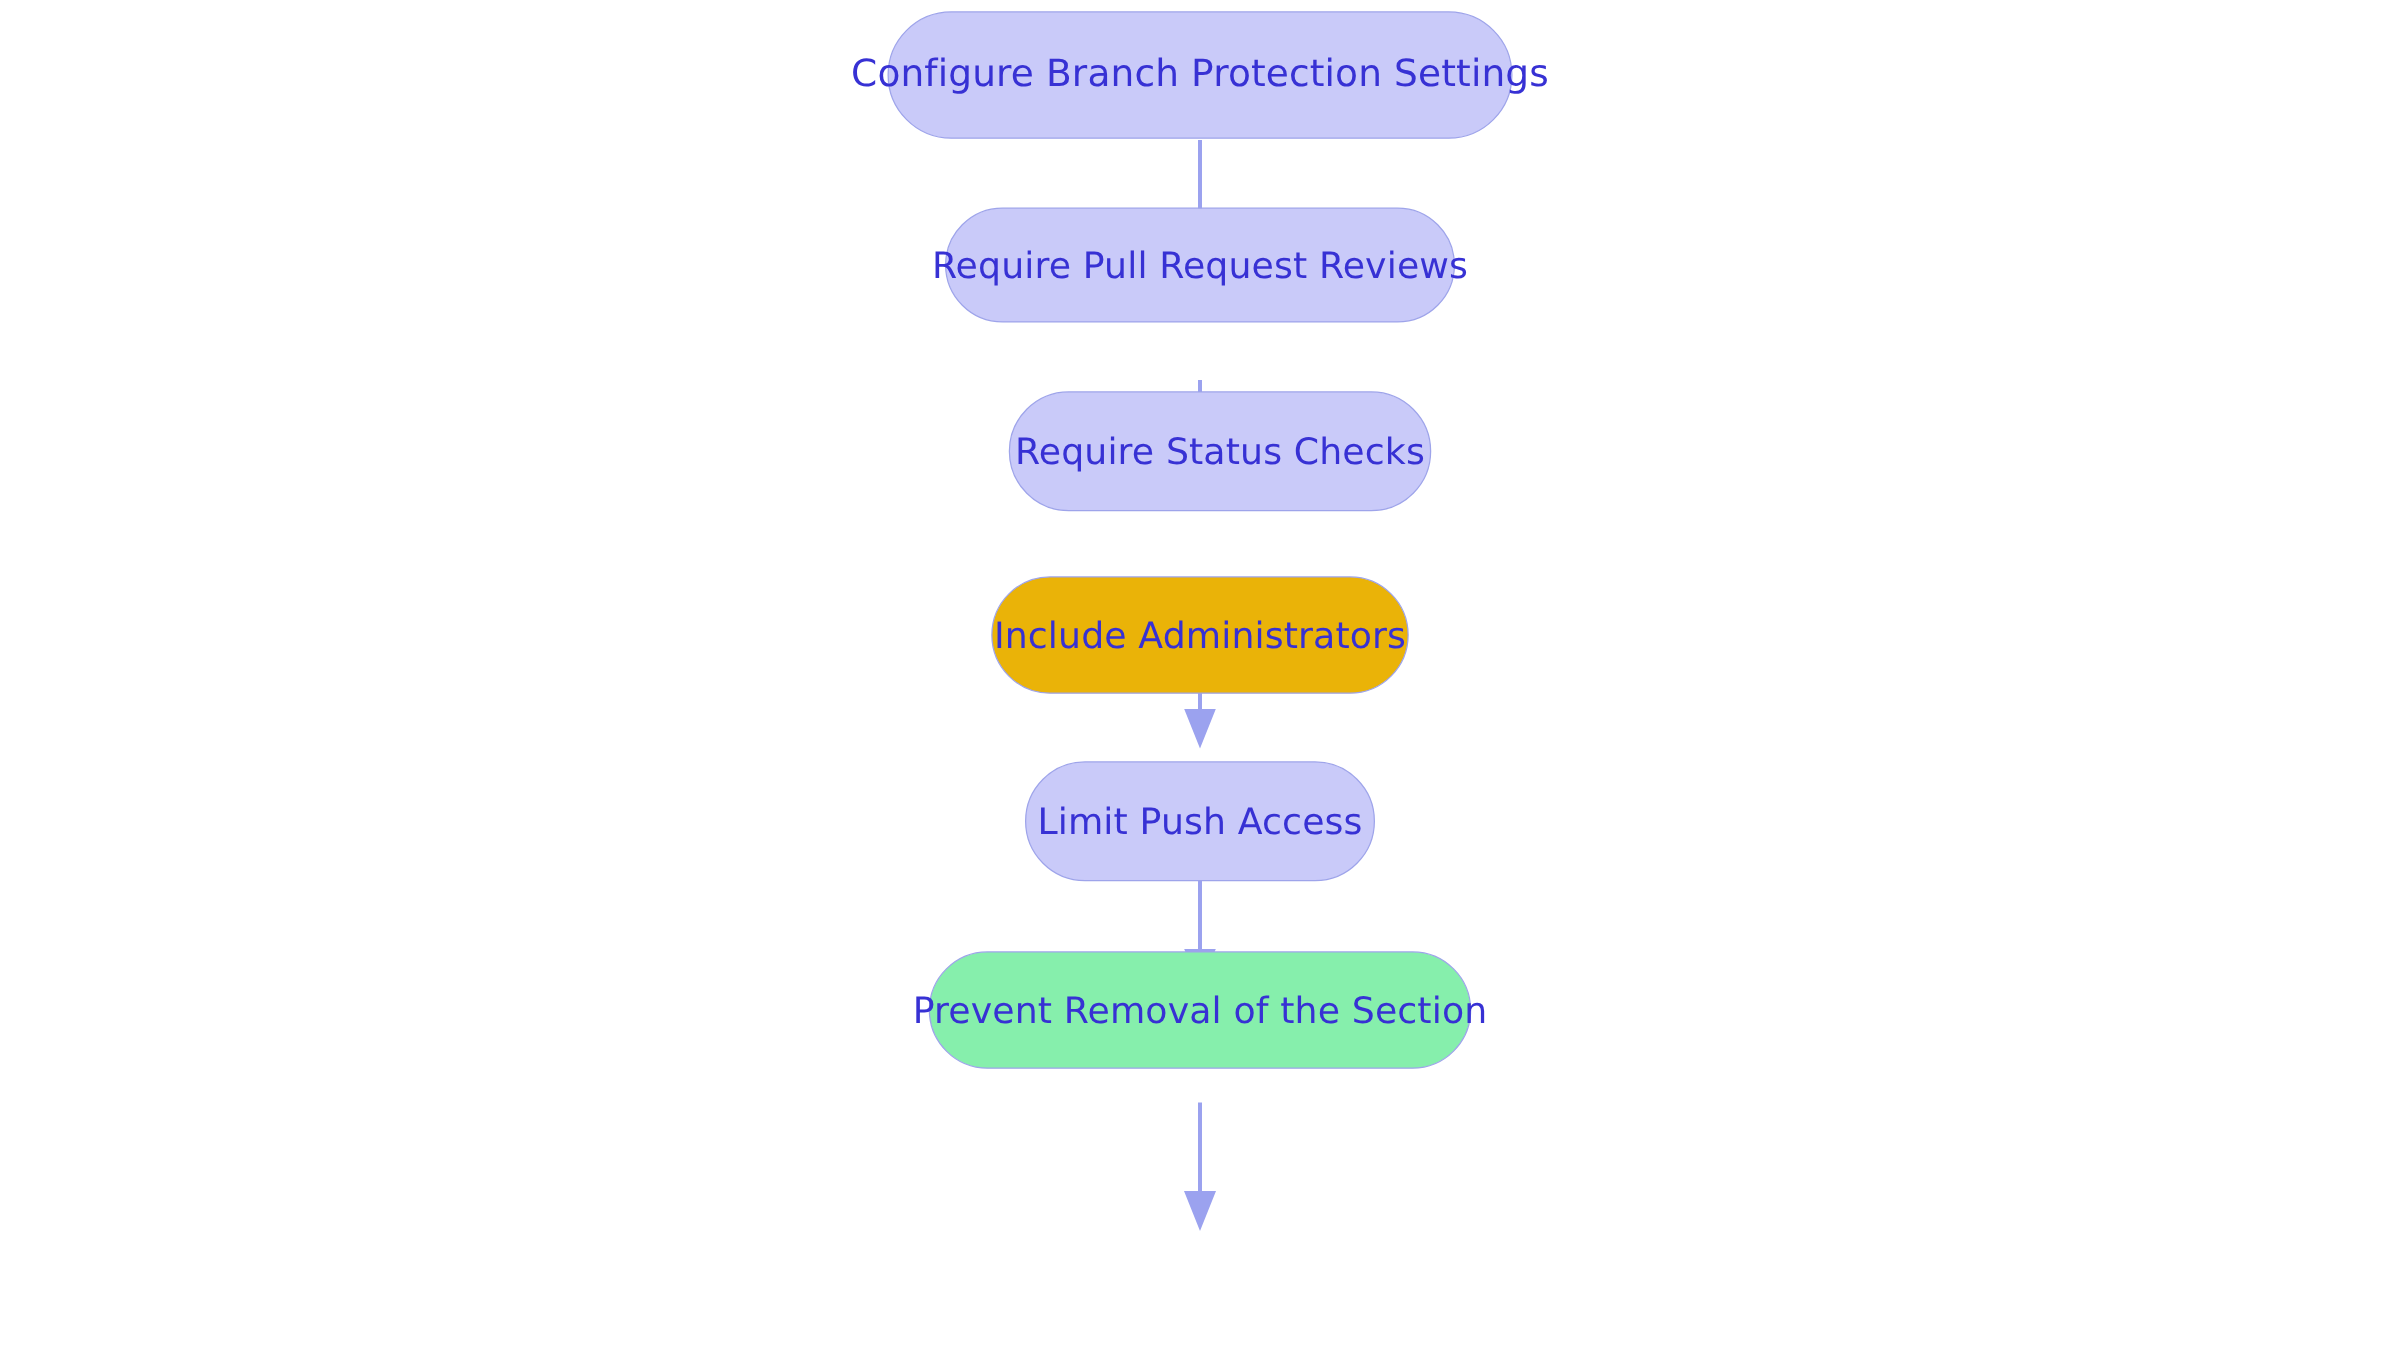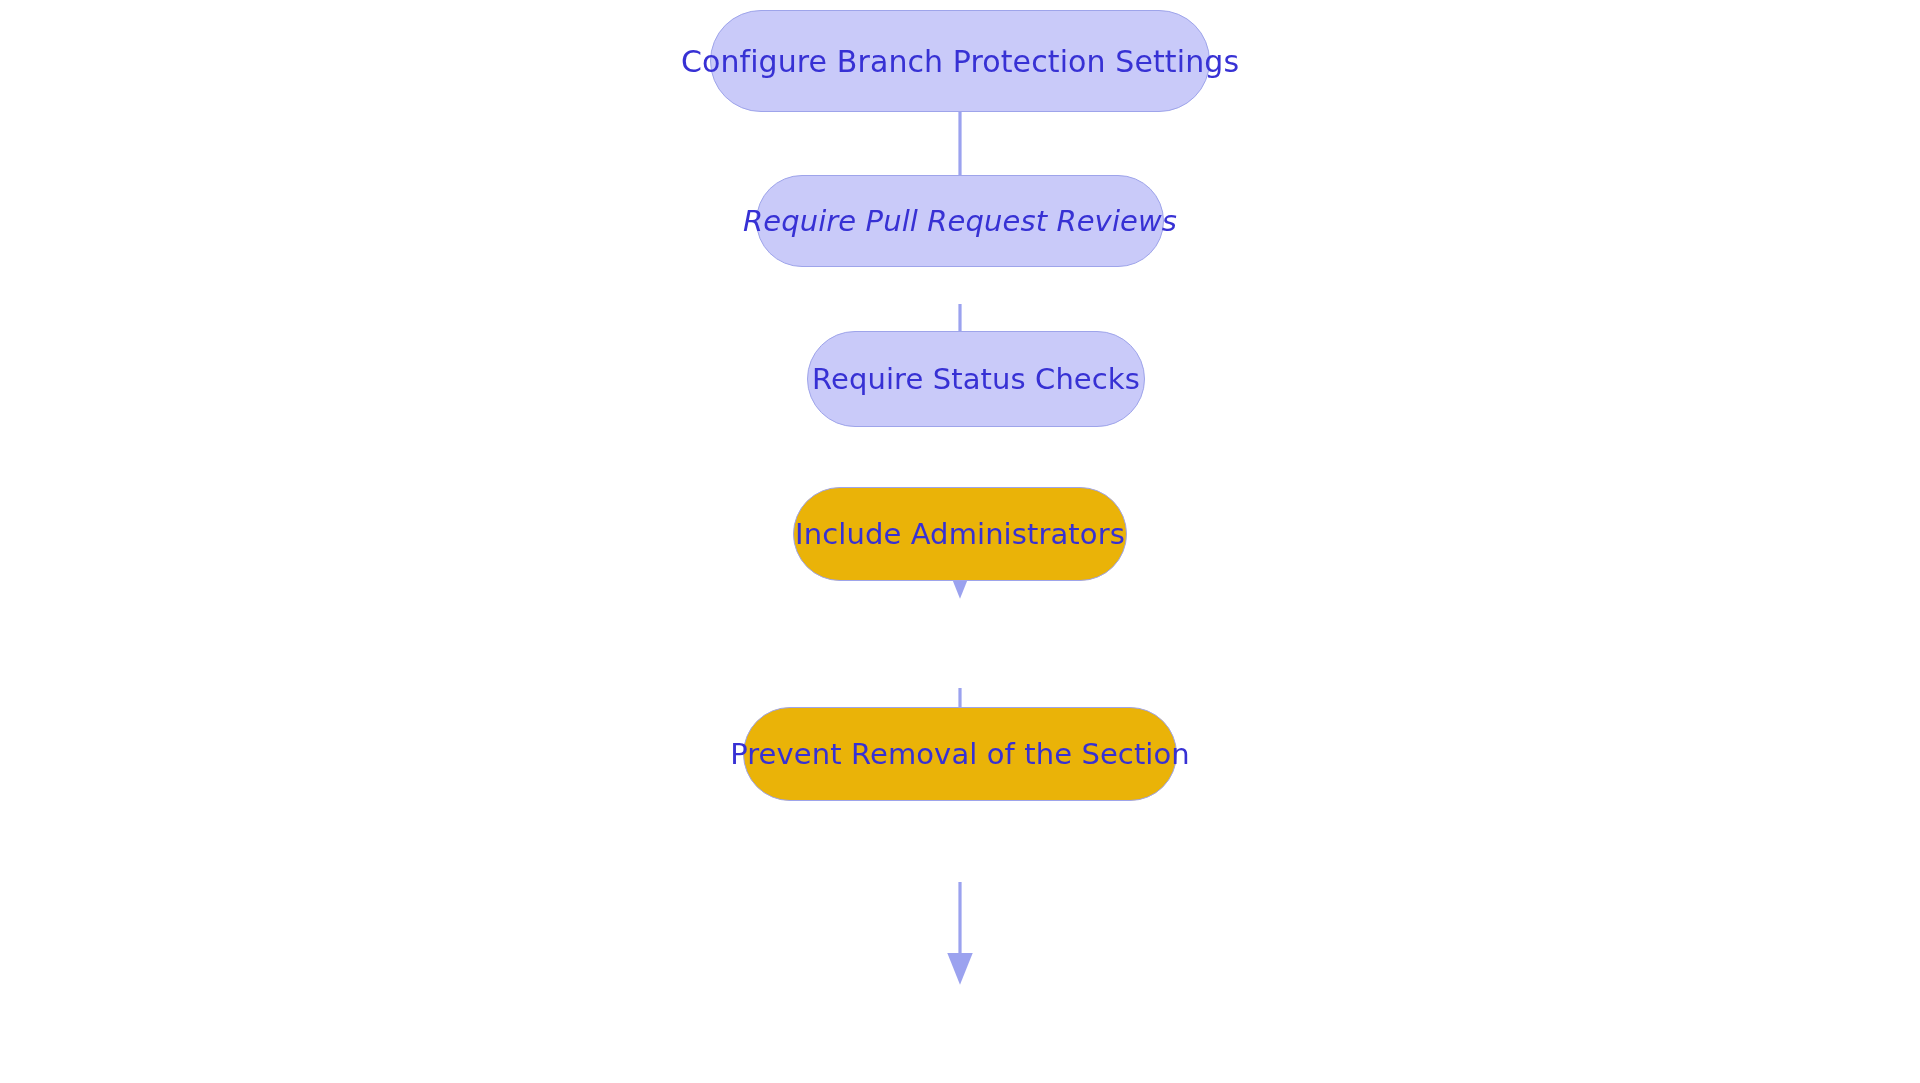--- a/index.html
+++ b/index.html
@@ -112,21 +112,21 @@
 
     <div class="node-slot">
       <div class="flow-node n0" style="background: rgb(201, 202, 249); border-color: rgb(158, 164, 234); color: rgb(55, 49, 212);">
         <span>Configure Branch Protection Settings</span>
       </div>
     </div>
 
     <div class="gap gap-1"></div>
 
     <div class="node-slot">
-      <div class="flow-node n1" style="background: rgb(201, 202, 249); border-color: rgb(158, 164, 234); color: rgb(55, 49, 212); font-style: italic;">
+      <div class="flow-node n1" style="background: rgb(201, 202, 249); border-color: rgb(158, 164, 234); color: rgb(55, 49, 212);">
         <span>Require Pull Request Reviews</span>
       </div>
     </div>
 
     <div class="gap gap-2"></div>
 
     <div class="node-slot">
       <div class="flow-node n2" style="background: rgb(201, 202, 249); border-color: rgb(158, 164, 234); color: rgb(55, 49, 212); margin-left: 32px;">
         <span>Require Status Checks</span>
       </div>
@@ -135,23 +135,28 @@
     <div class="gap gap-3"></div>
 
     <div class="node-slot">
       <div class="flow-node n3" style="background: #eab308; border-color: rgb(158, 164, 234); color: rgb(55, 49, 212);">
         <span>Include Administrators</span>
       </div>
     </div>
 
     <div class="gap gap-4"></div>
 
+    <div class="node-slot">
+      <div class="flow-node n4" style="background: rgb(201, 202, 249); border-color: rgb(158, 164, 234); color: rgb(55, 49, 212);">
+        <span>Limit Push Access</span>
+      </div>
+    </div>
 
     <div class="gap gap-5"></div>
 
     <div class="node-slot">
-      <div class="flow-node n5" style="background: #eab308; border-color: rgb(158, 164, 234); color: rgb(55, 49, 212);">
+      <div class="flow-node n5" style="background: #86efac; border-color: rgb(158, 164, 234); color: rgb(55, 49, 212);">
         <span>Prevent Removal of the Section</span>
       </div>
     </div>
 
   </div>
 </div>
 
 </body></html>

